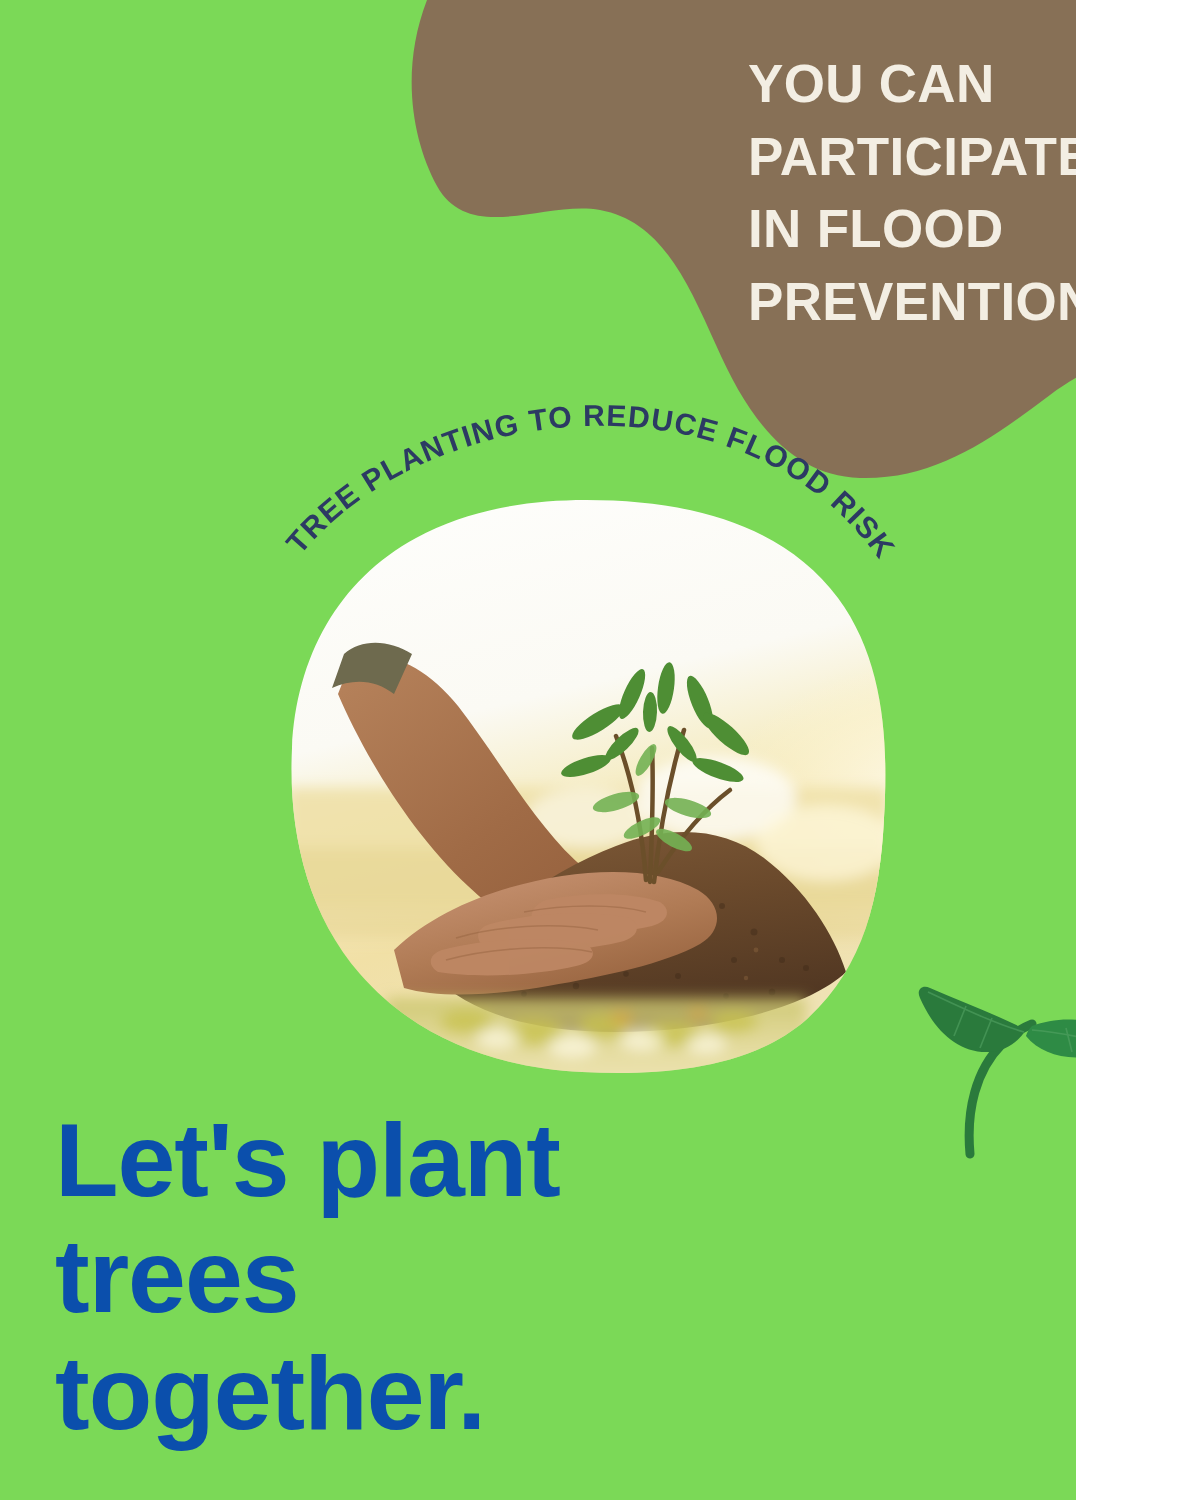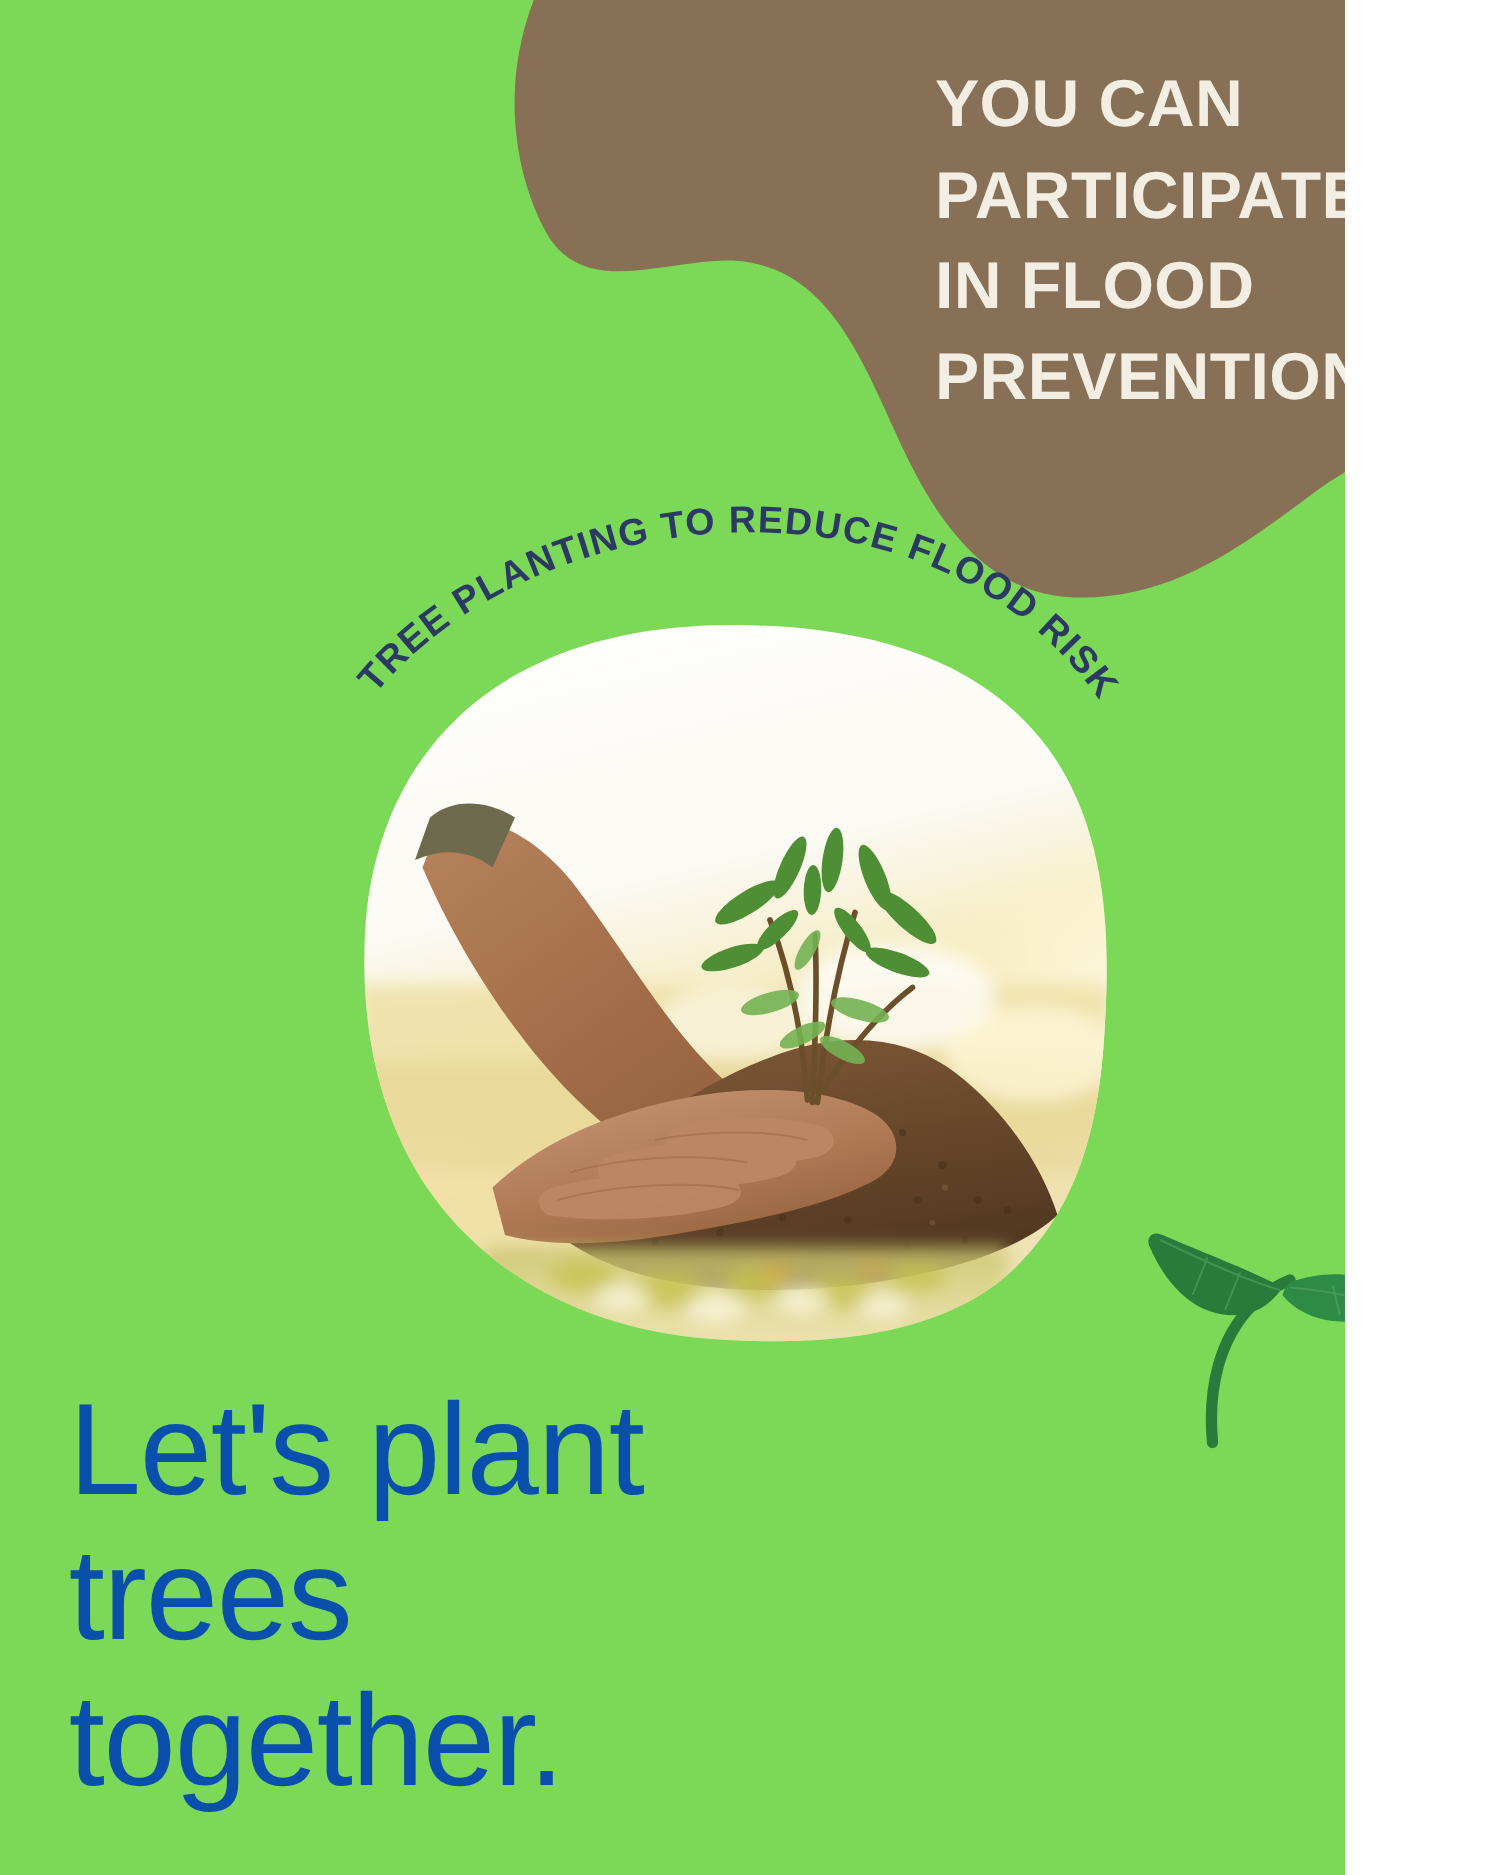--- a/index.html
+++ b/index.html
@@ -82,21 +82,21 @@
   }
 
   
   .headline {
     position: absolute;
     left: 55px;
     top: 1102px;
     width: 640px;
     color: #0B4FAC;
     font-size: 104px;
-    font-weight: normal;
+    font-weight: bold;
     line-height: 1.12;
     letter-spacing: -1px;
     white-space: pre-line;
   }
 </style>
 </head>
 <body>
 
 <div id="poster">
 

